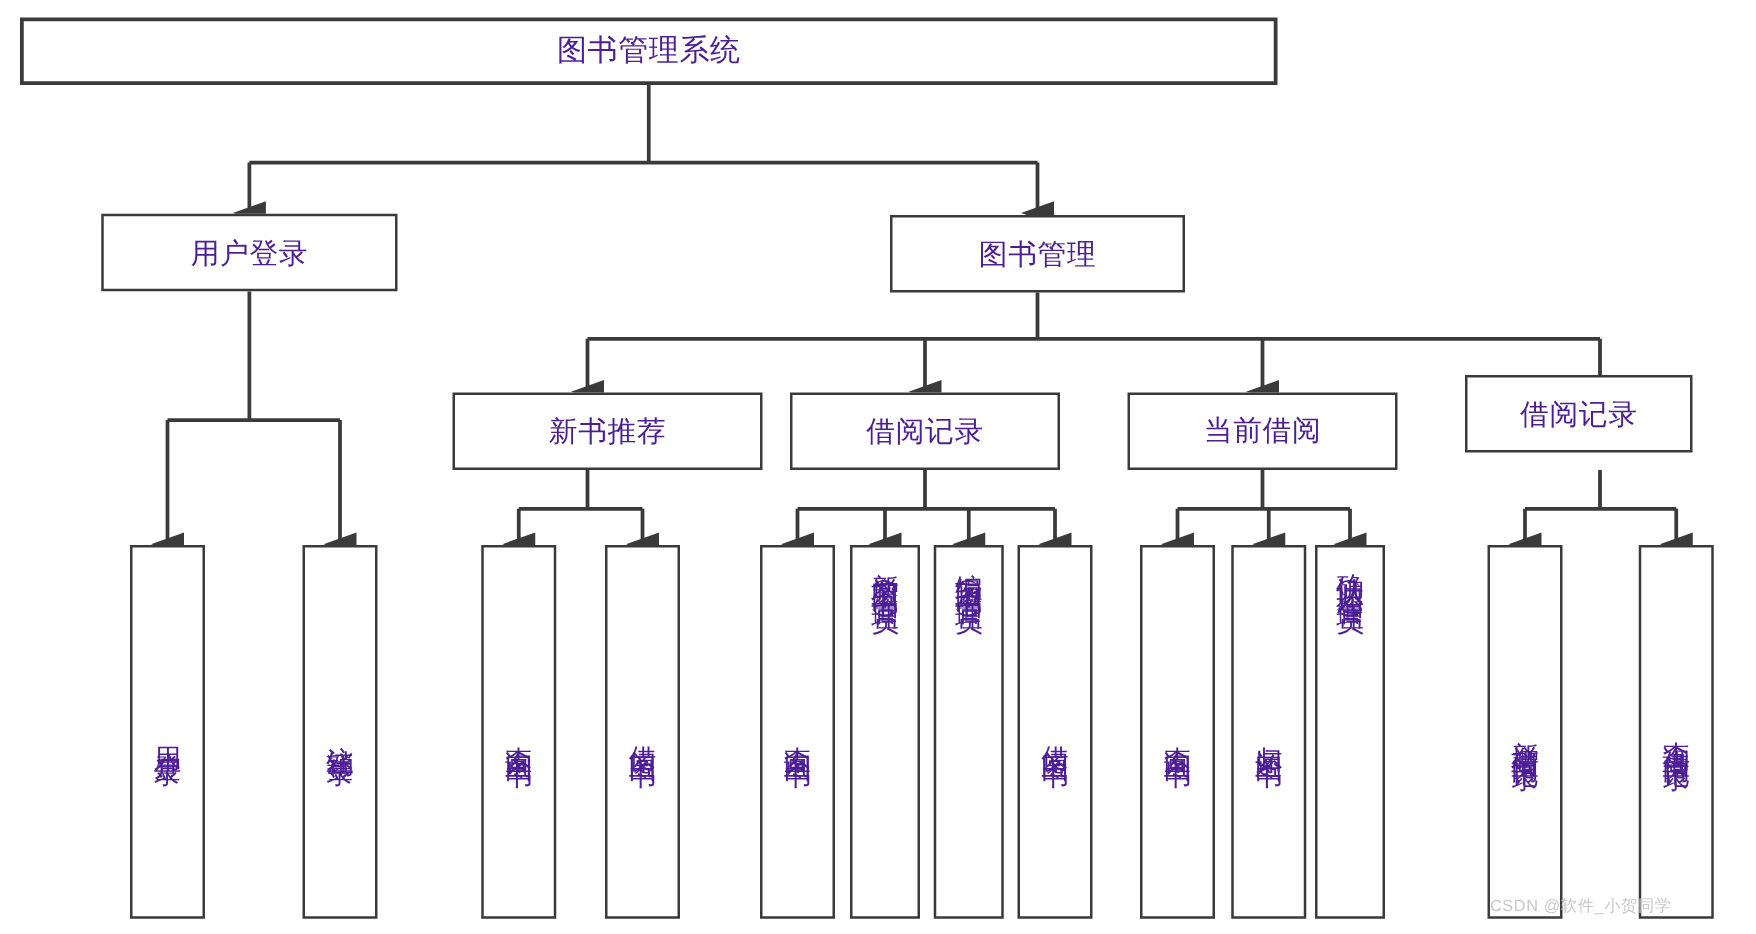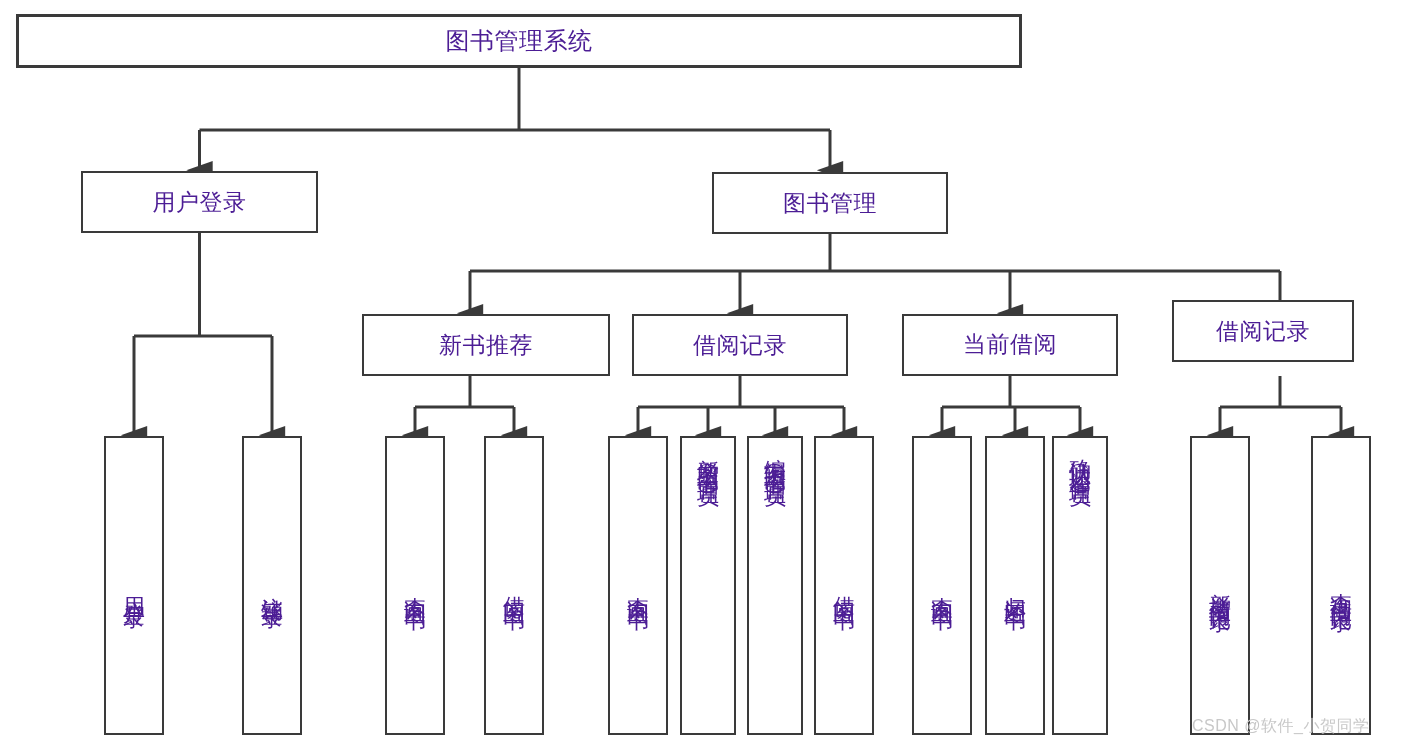--- a/index.html
+++ b/index.html
@@ -64,21 +64,21 @@
   .node.vert .node-label {
     writing-mode: vertical-rl;
     text-orientation: upright;
     font-size: 22px;
     line-height: 1.0;
     letter-spacing: 4px;
     white-space: pre;
   }
   .watermark {
     position: absolute;
-    font-size: 16px;
+    font-size: 13px;
     color: #c8c8c8;
     letter-spacing: 0.5px;
     white-space: nowrap;
     user-select: none;
   }
 </style>
 </head>
 <body>
 
 <div id="canvas">

